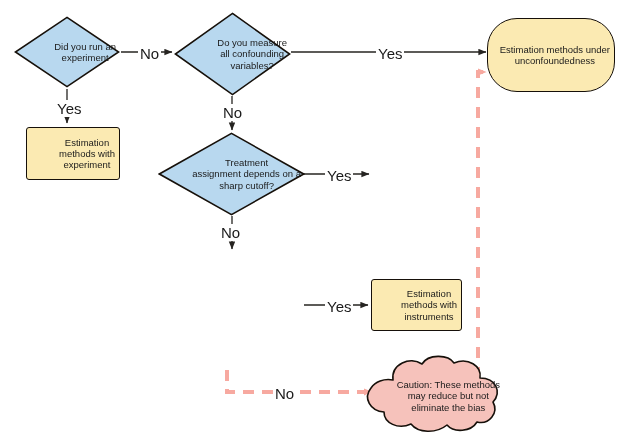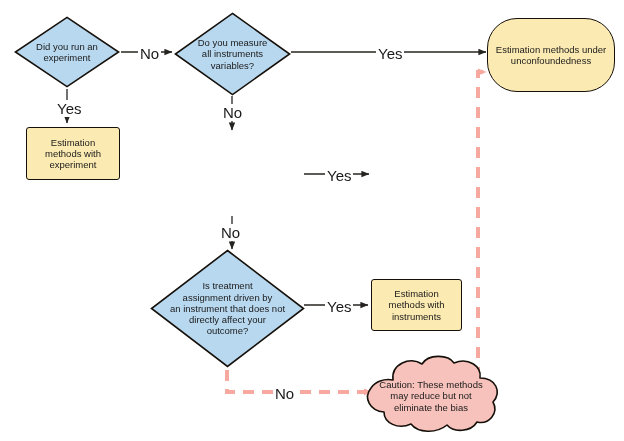--- a/index.html
+++ b/index.html
@@ -23,21 +23,21 @@
     top: 0;
     width: 624px;
     height: 441px;
     pointer-events: none;
   }
   .node {
     position: absolute;
     box-sizing: border-box;
     display: flex;
     align-items: center;
-    justify-content: center;
+    justify-content: flex-end;
     text-align: center;
     color: #1a1a1a;
     line-height: 1.18;
   }
   .node .txt {
     display: block;
     white-space: pre-line;
     padding: 0 4px;
   }
   
@@ -141,41 +141,39 @@
     <span class="txt">Estimation
 methods with
 experiment</span>
   </div>
 
   <div class="node diamond" style="left:174px; top:12px; width:117px; height:84px;">
     <svg class="shape" viewBox="0 0 117 84" preserveAspectRatio="none">
       <polygon points="58.5,1.4 115.6,42 58.5,82.6 1.4,42" fill="#b8d8ef" stroke="#16100a" stroke-width="1.6"></polygon>
     </svg>
     <span class="txt">Do you measure
-all instruments
+all confounding
 variables?</span>
   </div>
 
   <div class="node pill" style="left:487px; top:18px; width:128px; height:74px; border-radius:30px;">
     <span class="txt">Estimation methods under
 unconfoundedness</span>
   </div>
 
-
-
-  <div class="node diamond" style="left:150px; top:249px; width:155px; height:119px;">
-    <svg class="shape" viewBox="0 0 155 119" preserveAspectRatio="none">
-      <polygon points="77.5,1.5 153.5,59.5 77.5,117.5 1.5,59.5" fill="#b8d8ef" stroke="#16100a" stroke-width="1.6"></polygon>
-    </svg>
-    <span class="txt">Is treatment
-assignment driven by
-an instrument that does not
-directly affect your
-outcome?</span>
-  </div>
+  <div class="node diamond" style="left:158px; top:132px; width:147px; height:84px;">
+    <svg class="shape" viewBox="0 0 147 84" preserveAspectRatio="none">
+      <polygon points="73.5,1.4 145.6,42 73.5,82.6 1.4,42" fill="#b8d8ef" stroke="#16100a" stroke-width="1.6"></polygon>
+    </svg>
+    <span class="txt">Treatment
+assignment depends on a
+sharp cutoff?</span>
+  </div>
+
+
 
   <div class="node pill" style="left:371px; top:279px; width:91px; height:52px;">
     <span class="txt">Estimation
 methods with
 instruments</span>
   </div>
 
   <div class="node cloud" style="left:358px; top:352px; width:146px; height:84px;">
     <svg class="shape" viewBox="0 0 146 84" preserveAspectRatio="none">
       <path d="M35,28

